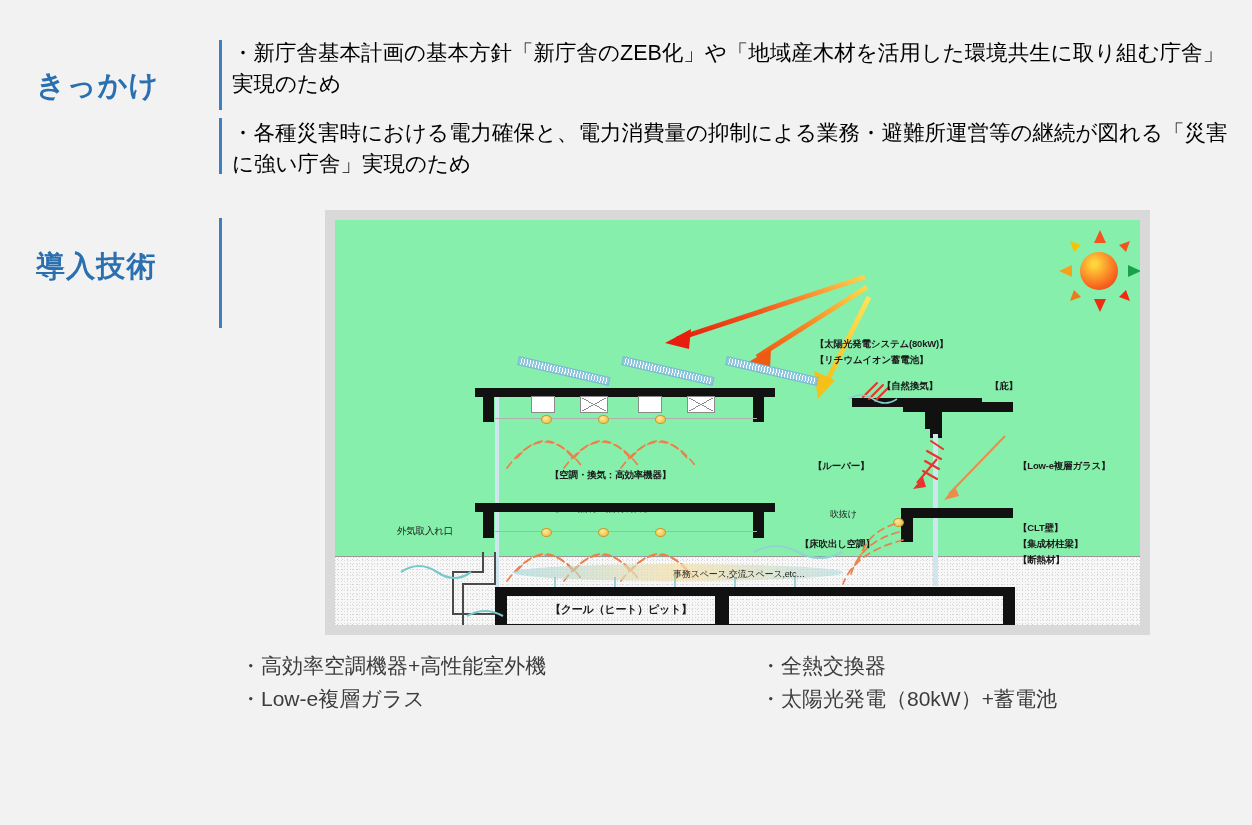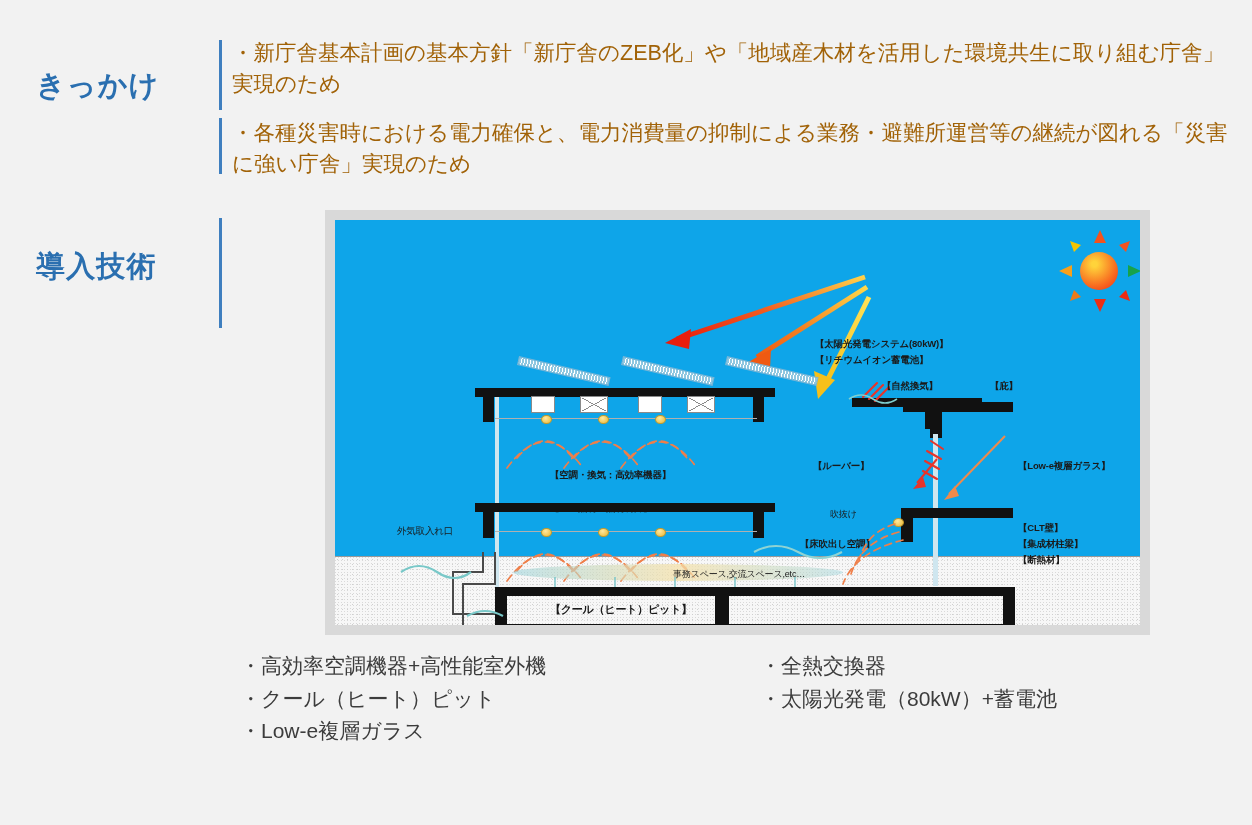--- a/index.html
+++ b/index.html
@@ -27,37 +27,37 @@
   .accent-bar{position:absolute;width:3px;background:#3f7fbf;}
   #bar1{left:219px;top:40px;height:70px;}
   #bar2{left:219px;top:118px;height:56px;}
   #bar3{left:219px;top:218px;height:110px;}
 
   
   .para{
     position:absolute;
     font-size:21.5px;
     line-height:1.42;
-    color:#a16207;
+    color:#000000;
     width:1010px;
   }
   #para1{left:232px;top:38px;}
   #para2{left:232px;top:118px;}
 
   
   .diagram-frame{
     position:absolute;left:325px;top:210px;
     width:825px;height:425px;
     background:#d9d9d9;
     padding:10px;
     box-sizing:border-box;
   }
   .diagram-canvas{
     position:relative;width:100%;height:100%;
-    background:#0ea5e9;overflow:hidden;
+    background:#86efac;overflow:hidden;
   }
 
   
   .soil{
     position:absolute;left:0;right:0;bottom:0;height:68px;
     background-color:#f7f7f7;
     background-image:
       radial-gradient(#cfcfcf 0.6px, transparent 0.7px),
       radial-gradient(#d9d9d9 0.5px, transparent 0.6px);
     background-size:5px 5px, 3px 3px;
@@ -335,21 +335,20 @@
       </svg>
       <svg style="position:absolute;left:415px;top:318px;" width="120" height="26">
         <path d="M4,14 Q26,2 48,14 Q70,26 92,14" stroke="#8fd3d3" stroke-width="2" fill="none"></path>
       </svg>
 
     </div>
   </div>
 
   <div class="bullets" id="bullets-left">
     <div>・高効率空調機器+高性能室外機</div>
-    <div>・クール（ヒート）ピット</div>
     <div>・Low-e複層ガラス</div>
   </div>
 
   <div class="bullets" id="bullets-right">
     <div>・全熱交換器</div>
     <div>・太陽光発電（80kW）+蓄電池</div>
   </div>
 
 </div>
 

